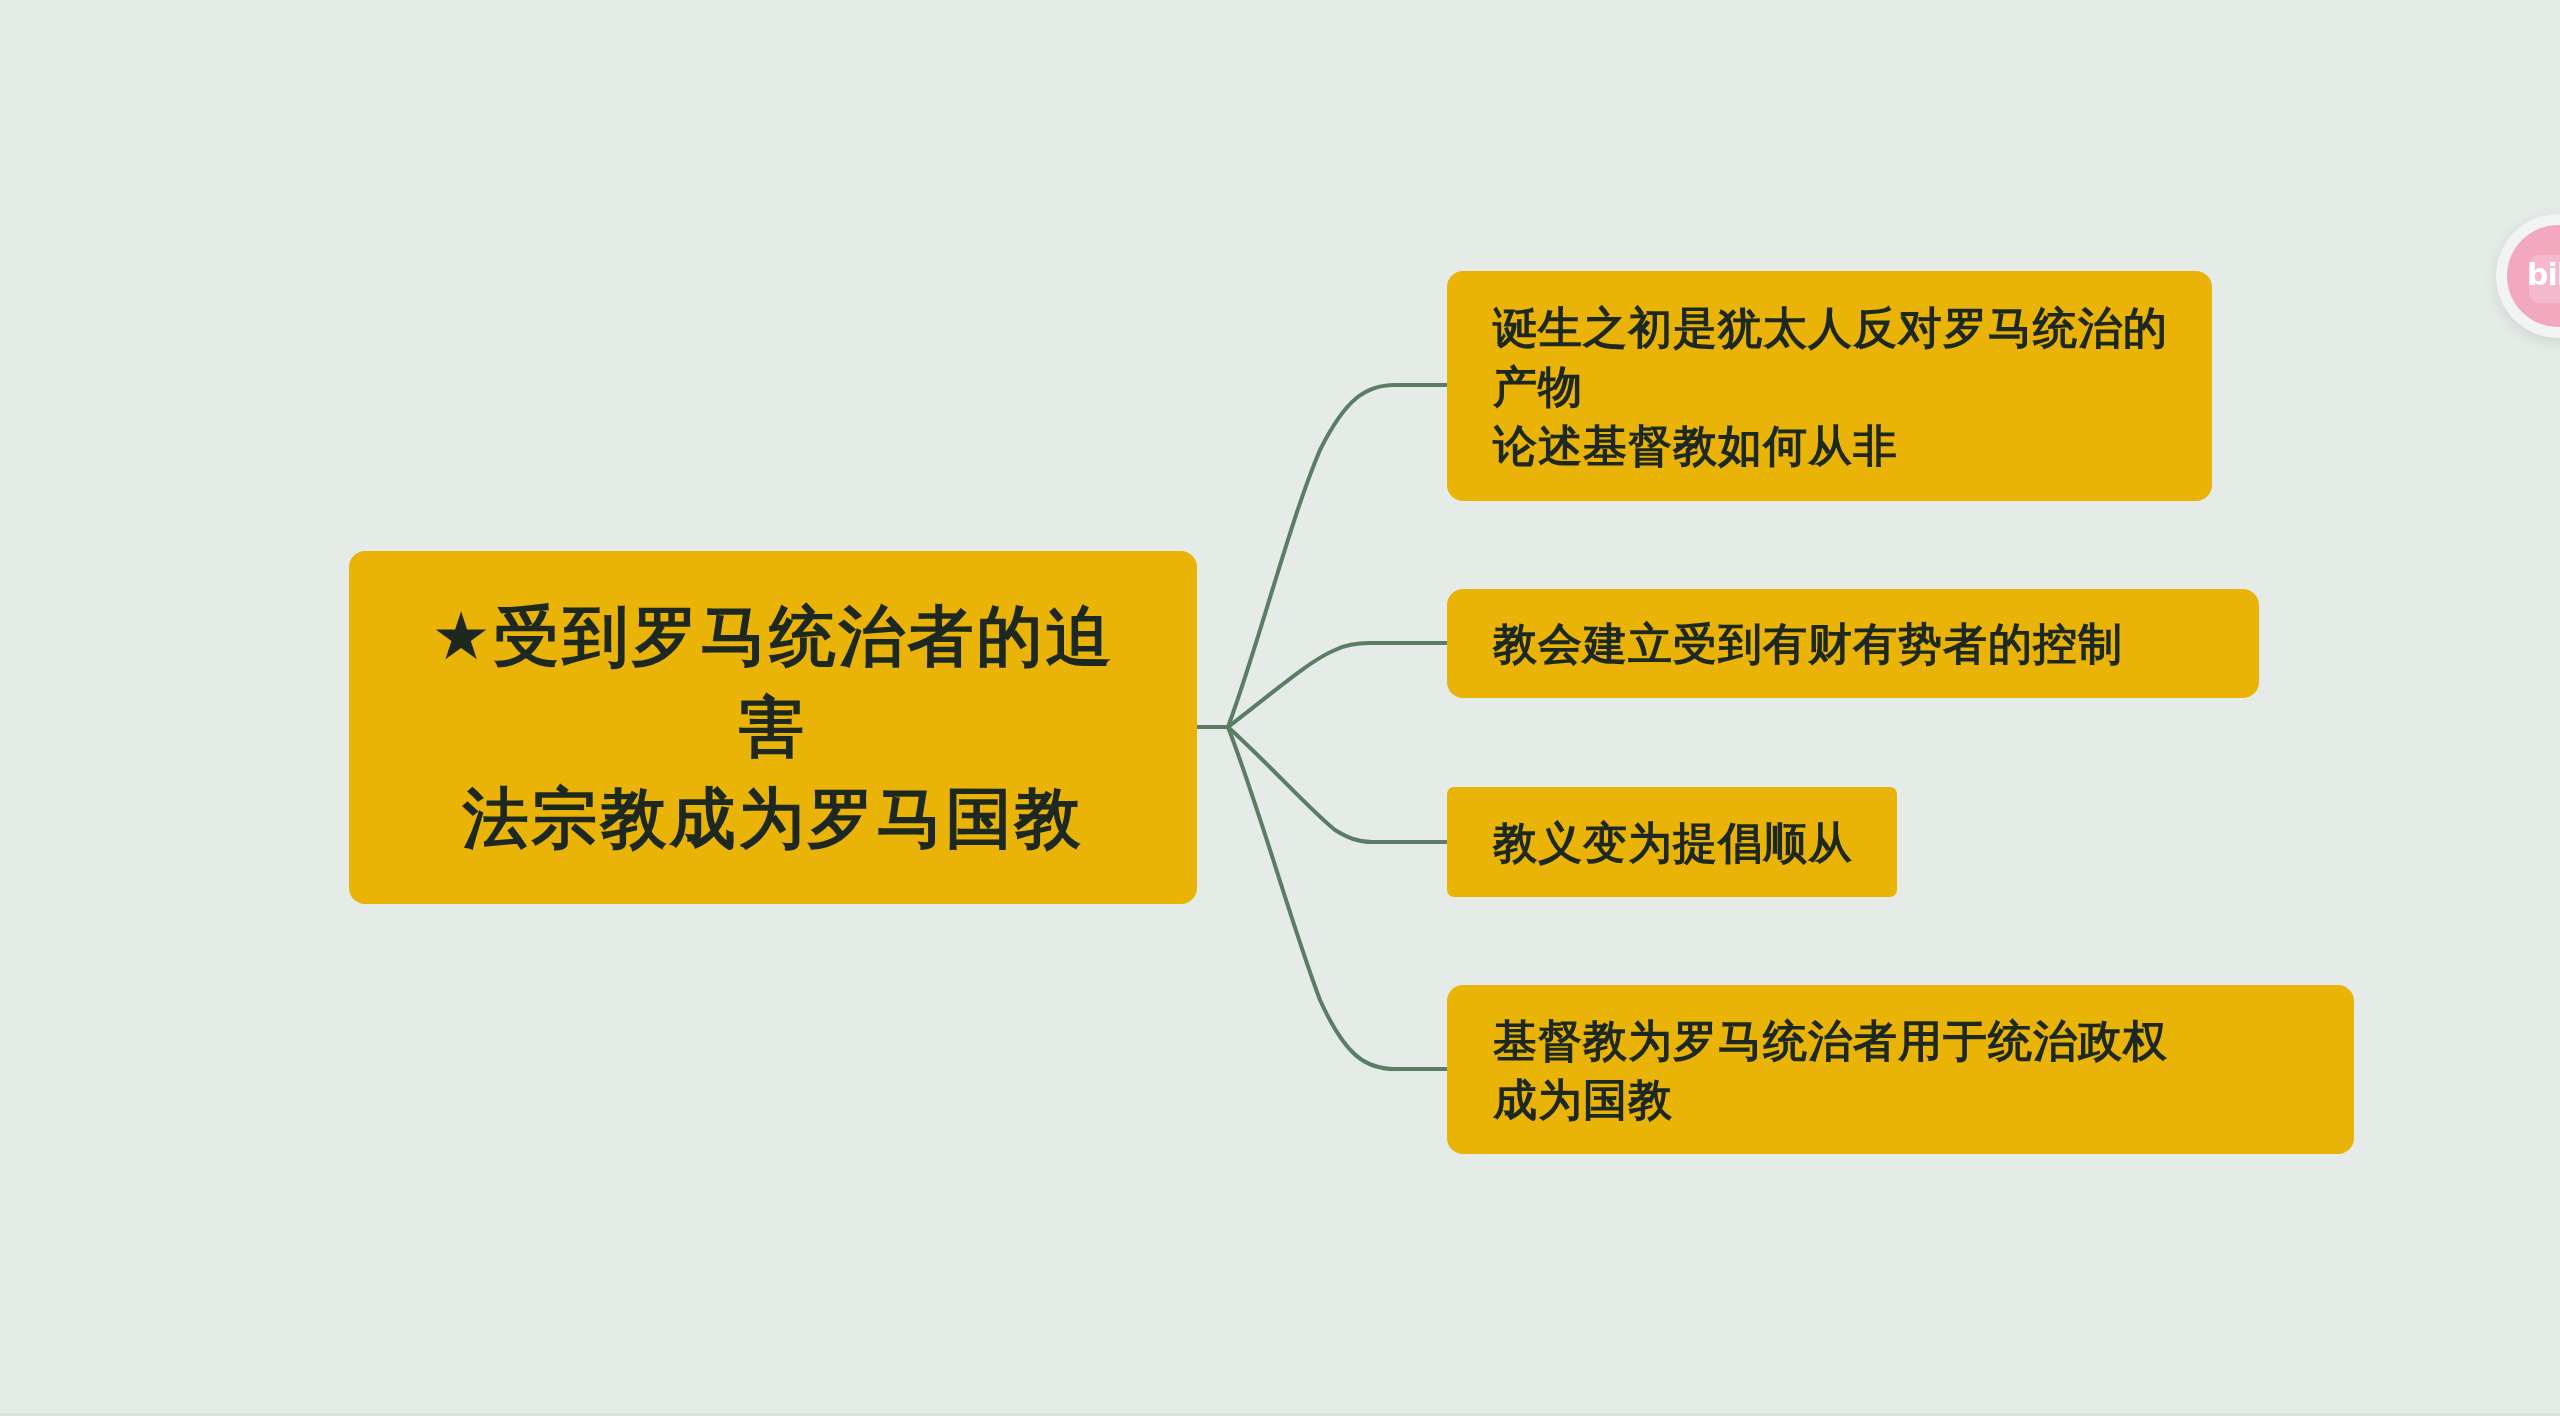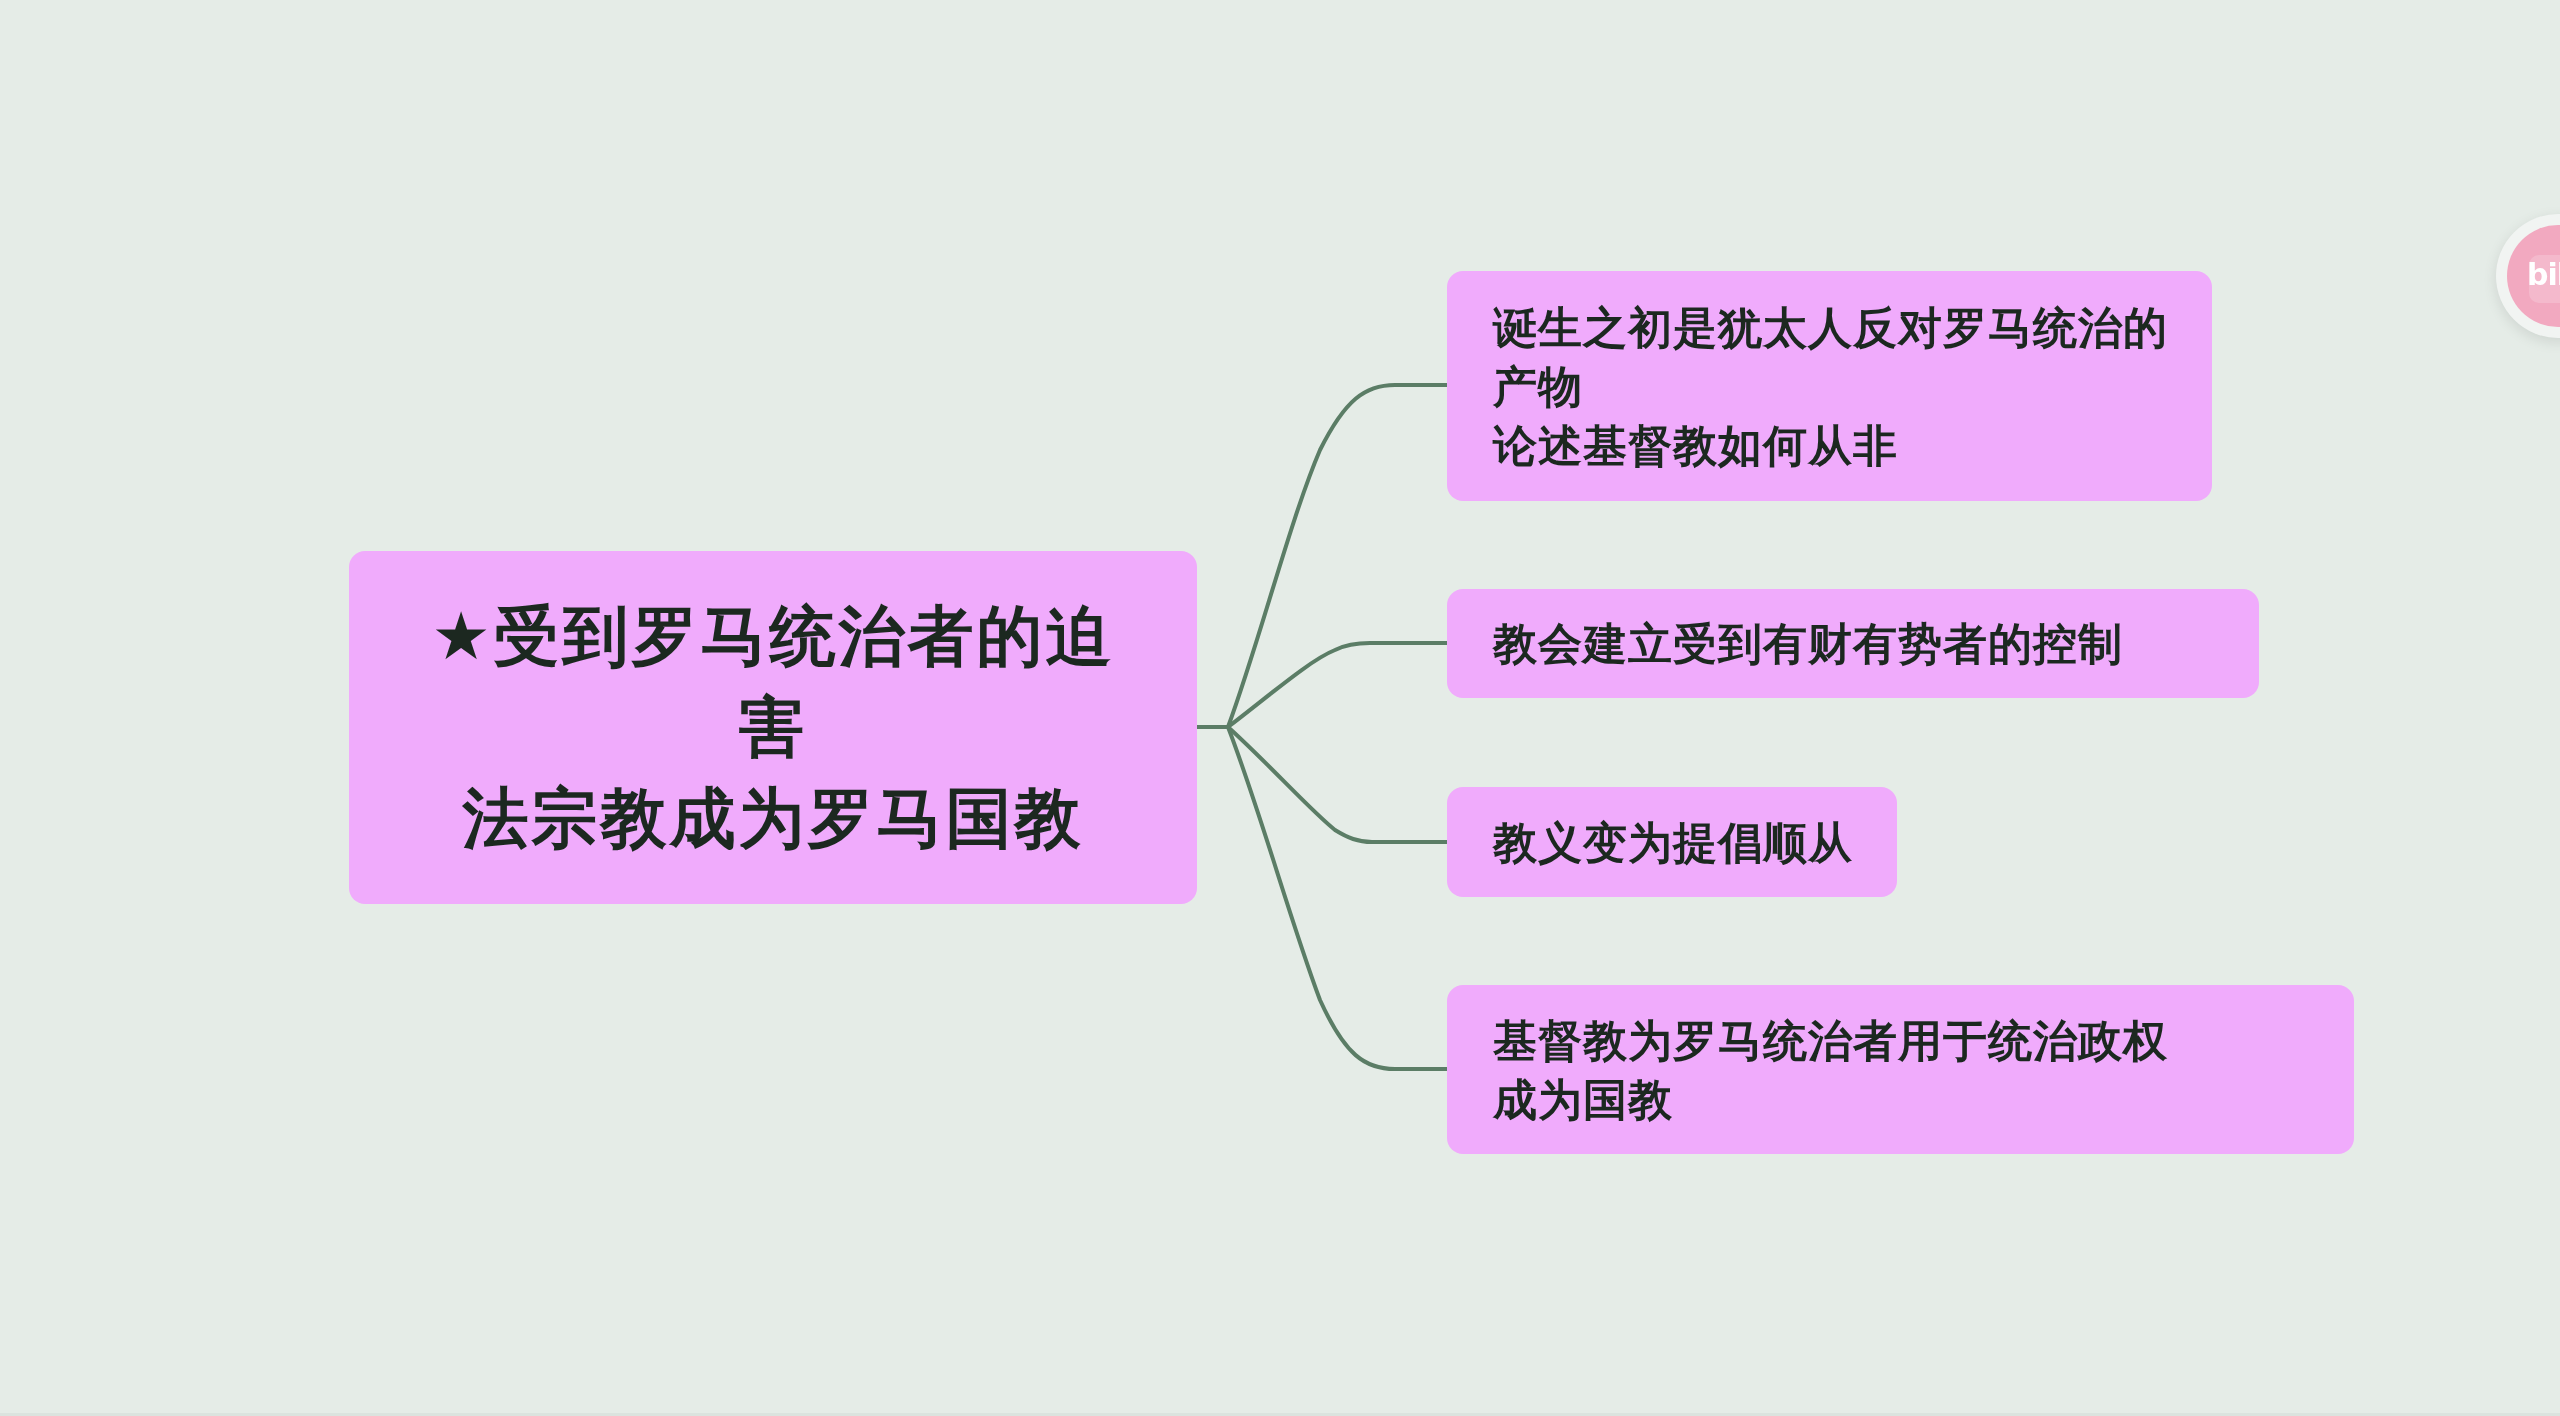--- a/index.html
+++ b/index.html
@@ -26,21 +26,21 @@
   svg.connectors {
     position: absolute;
     left: 0; top: 0;
     width: 2560px;
     height: 1416px;
     pointer-events: none;
   }
   .node {
     position: absolute;
     box-sizing: border-box;
-    background: #f0abfc;
+    background: #eab308;
     border-radius: 16px;
     color: #1c2820;
     font-weight: bold;
     cursor: pointer;
   }
   .root {
     left: 349px;
     top: 551px;
     width: 848px;
     height: 353px;
@@ -62,21 +62,21 @@
     font-size: 44px;
     line-height: 59px;
     letter-spacing: 1px;
     display: flex;
     flex-direction: column;
     justify-content: center;
   }
   .child span { display: block; white-space: nowrap; }
   .c1 { top: 271px; width: 765px; height: 230px; }
   .c2 { top: 589px; width: 812px; height: 109px; }
-  .c3 { top: 787px; width: 450px; height: 110px; }
+  .c3 { top: 787px; width: 450px; height: 110px; border-radius: 7px; }
   .c4 { top: 985px; width: 907px; height: 169px; }
 
   .bili-badge {
     position: absolute;
     left: 2496px;
     top: 214px;
     width: 124px;
     height: 124px;
     border-radius: 50%;
     background: #f1f4f2;

